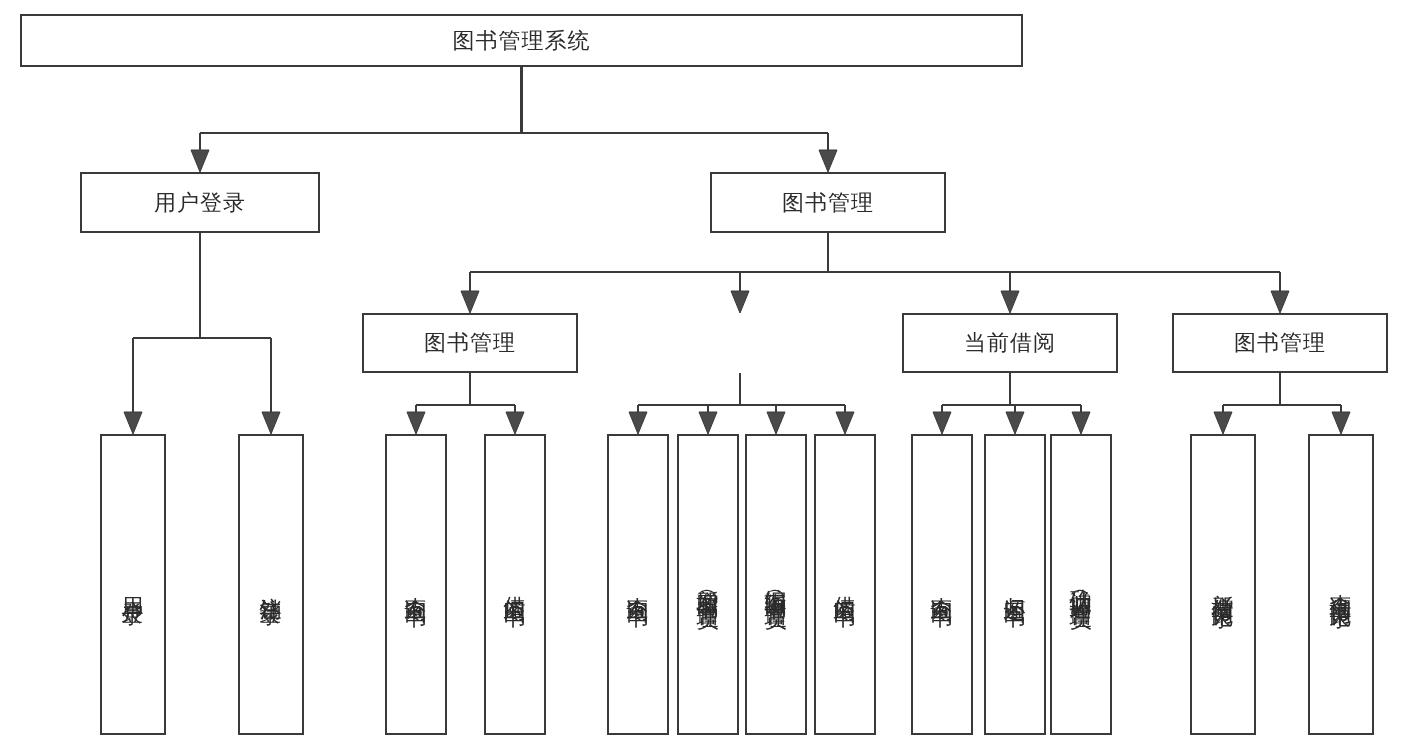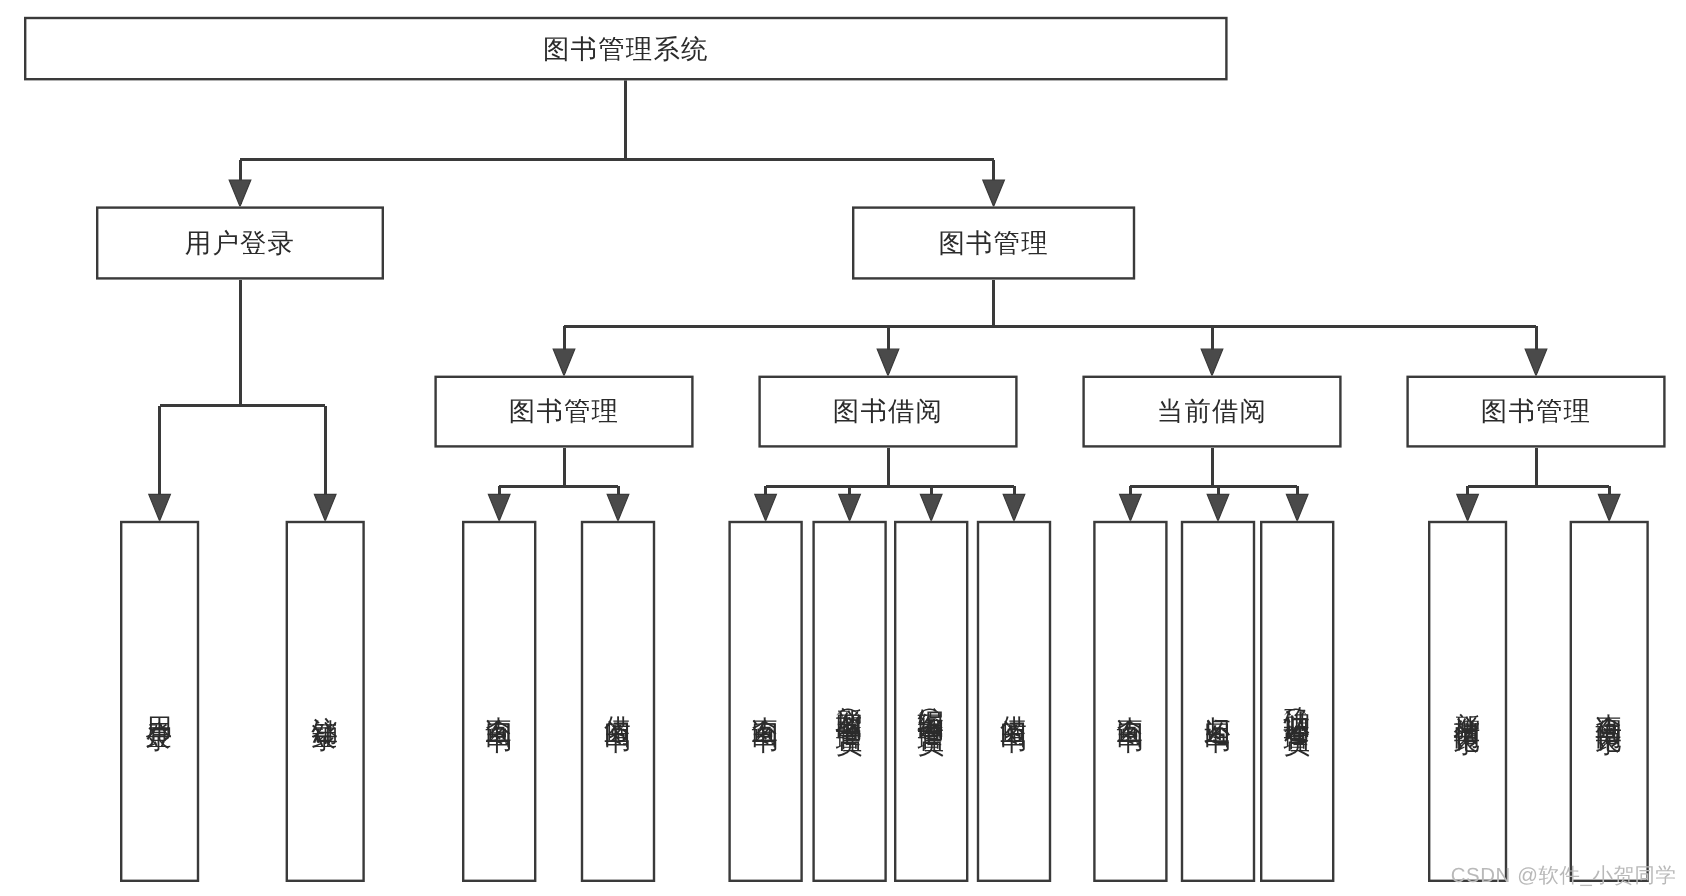--- a/index.html
+++ b/index.html
@@ -130,23 +130,20 @@
   <div class="node h" id="n-l1-0" style="left: 80px; top: 172px; width: 240px; height: 61px;">
     <span class="htext">用户登录</span>
   </div>
   <div class="node h" id="n-l1-1" style="left: 710px; top: 172px; width: 236px; height: 61px;">
     <span class="htext">图书管理</span>
   </div>
 
   <div class="node h" id="n-l2-0" style="left: 362px; top: 313px; width: 216px; height: 60px;">
     <span class="htext">图书管理</span>
   </div>
-  <div class="node h" id="n-l2-1" style="left: 632px; top: 313px; width: 216px; height: 60px;">
-    <span class="htext">图书借阅</span>
-  </div>
   <div class="node h" id="n-l2-2" style="left: 902px; top: 313px; width: 216px; height: 60px; font-family: Liberation Mono, monospace;">
     <span class="htext">当前借阅</span>
   </div>
   <div class="node h" id="n-l2-3" style="left: 1172px; top: 313px; width: 216px; height: 60px;">
     <span class="htext">图书管理</span>
   </div>
 
   <div class="node v" id="n-leaf-0" style="left: 100px; top: 434px; width: 66px; height: 301px;">
     <span class="vtext">用户登录</span>
   </div>
@@ -180,14 +177,13 @@
   <div class="node v" id="n-leaf-10" style="left: 1050px; top: 434px; width: 62px; height: 301px;">
     <span class="vtext">确认归还（管理员）</span>
   </div>
   <div class="node v" id="n-leaf-11" style="left: 1190px; top: 434px; width: 66px; height: 301px;">
     <span class="vtext">新增借阅记录</span>
   </div>
   <div class="node v" id="n-leaf-12" style="left: 1308px; top: 434px; width: 66px; height: 301px;">
     <span class="vtext">查询借阅记录</span>
   </div>
 
-  <div id="watermark">CSDN @软件_小贺同学</div>
 </div>
 
 </body></html>

